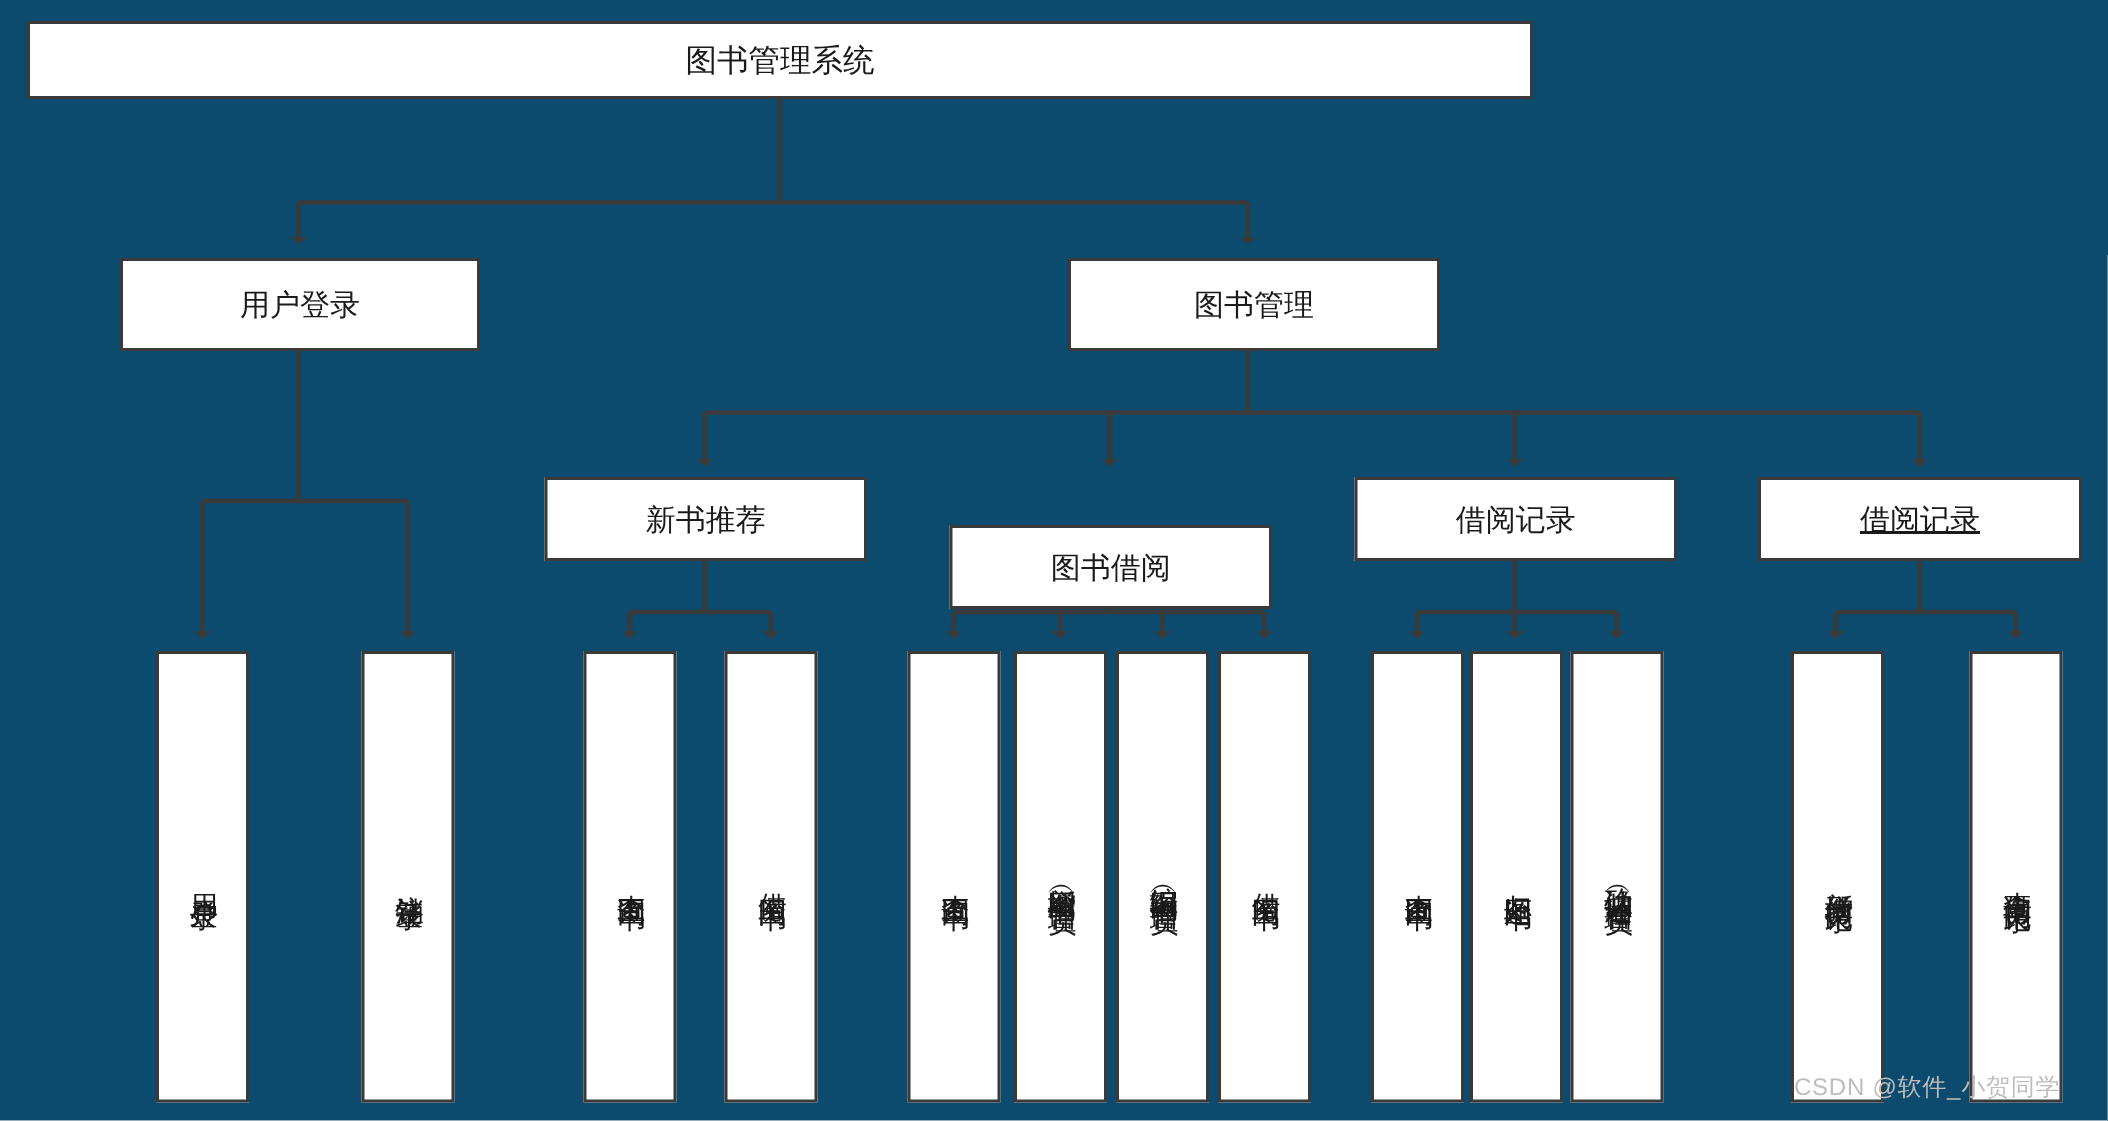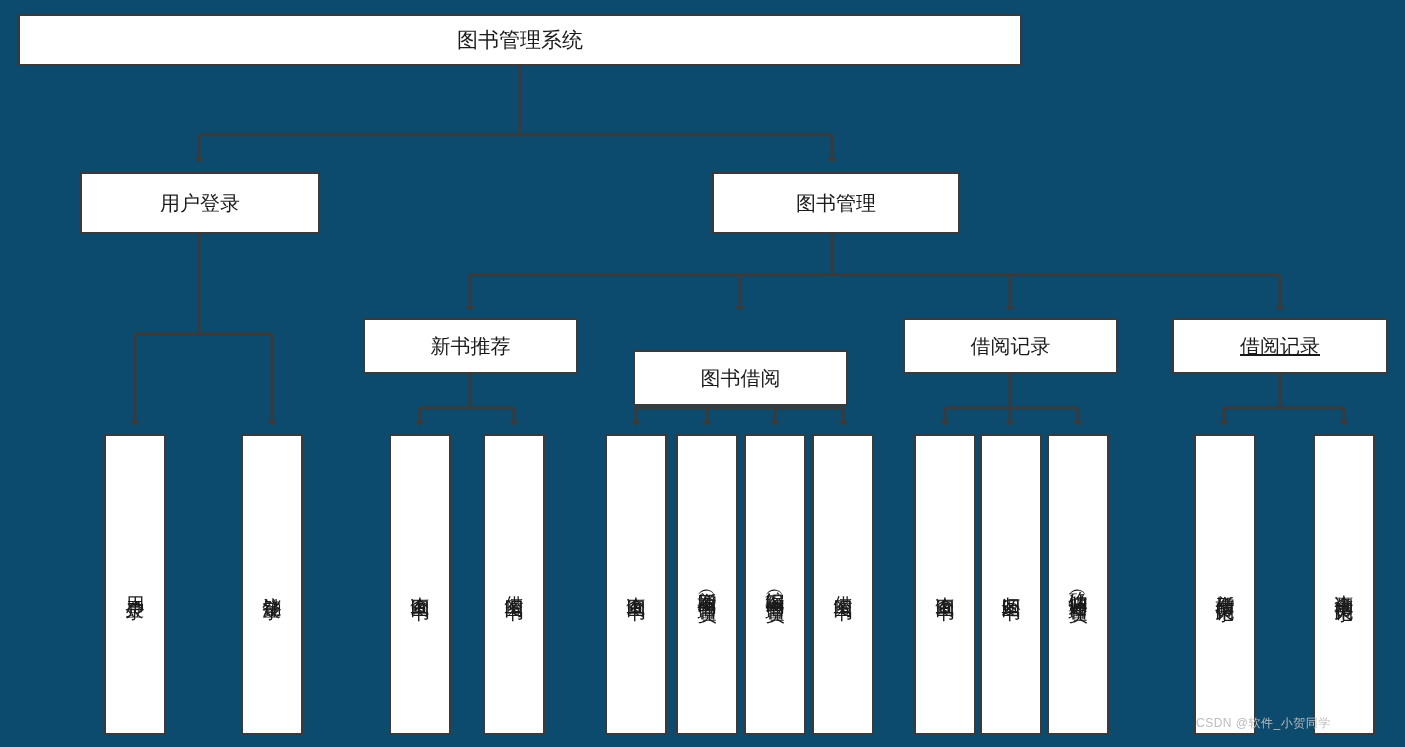--- a/index.html
+++ b/index.html
@@ -53,21 +53,21 @@
   .node.leaf .vtext {
     writing-mode: vertical-rl;
     text-orientation: upright;
     letter-spacing: 2px;
     line-height: 1.05;
     white-space: nowrap;
     text-align: center;
   }
   .watermark {
     position: absolute;
-    font-size: 12px;
+    font-size: 16px;
     color: #bdbdbd;
     white-space: nowrap;
     letter-spacing: 0.5px;
   }
 </style>
 </head>
 <body>
 
 <div id="canvas">
 

